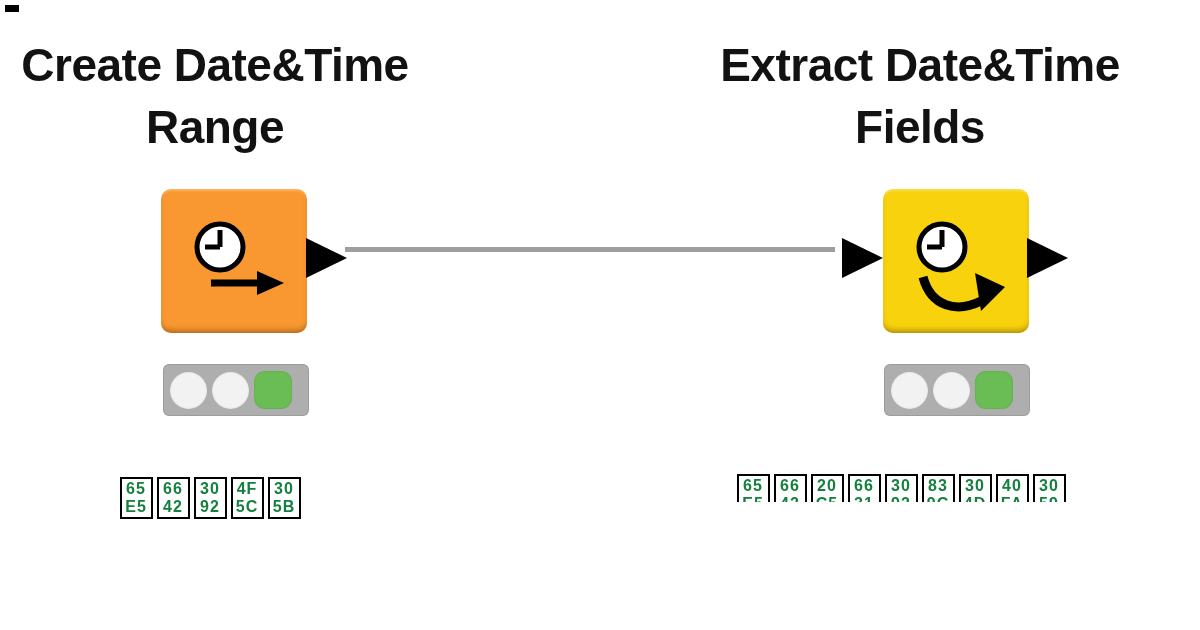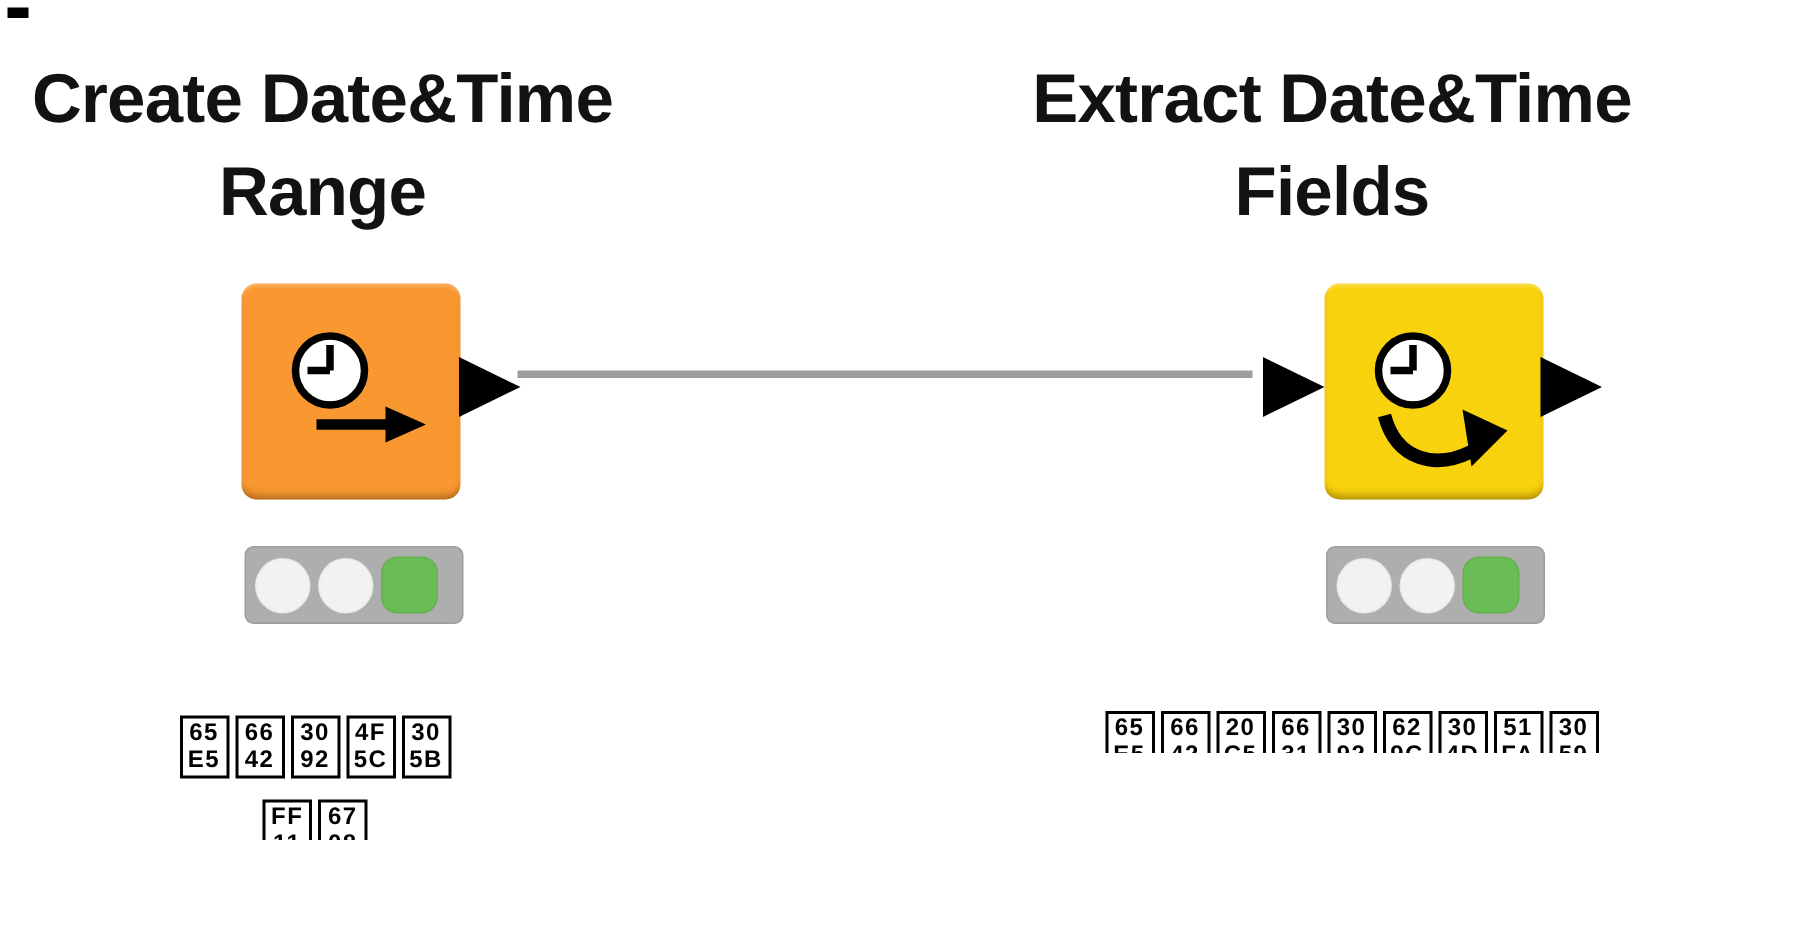--- a/index.html
+++ b/index.html
@@ -47,21 +47,21 @@
   
   .node-label{position:absolute;overflow:hidden;}
   .tofu-line{height:56px;display:flex;justify-content:center;align-items:center;}
   .tofu{
     width:33px;height:42px;margin:0 2px;border:2px solid #000;box-sizing:border-box;
     display:inline-flex;flex-direction:column;justify-content:center;align-items:center;
     flex:0 0 auto;background:#fff;
   }
   .tofu .r{
     font-family:"Liberation Sans","DejaVu Sans",sans-serif;
-    font-size:16px;line-height:18px;font-weight:600;letter-spacing:1px;color:#000000;
+    font-size:16px;line-height:18px;font-weight:600;letter-spacing:1px;color:#15803d;
     white-space:nowrap;
   }
 
   
   .corner-artifact{position:absolute;left:5px;top:5px;width:14px;height:7px;background:#000;}
 </style>
 </head>
 <body>
 
 <div class="corner-artifact"></div>
@@ -105,33 +105,23 @@
       </span>
       <span class="tofu">
         <span class="r">4F</span>
         <span class="r">5C</span>
       </span>
       <span class="tofu">
         <span class="r">30</span>
         <span class="r">5B</span>
       </span>
     </div>
-    <div class="tofu-line">
-      <span class="tofu">
-        <span class="r">FF</span>
-        <span class="r">11</span>
-      </span>
-      <span class="tofu">
-        <span class="r">67</span>
-        <span class="r">08</span>
-      </span>
-    </div>
   </div>
 
-<div class="node-title" style="left:648px;">Extract Date&amp;Time
+<div class="node-title" style="left:680px;">Extract Date&amp;Time
 Fields</div>
 
 <div class="port" style="left:842px;top:238px;"></div>
 
 <div class="node-body" style="left: 883px; background: rgb(248, 210, 13);">
   <svg class="node-icon" width="110" height="104" viewBox="0 0 110 104">
     <circle cx="33" cy="30" r="23" fill="#ffffff" stroke="#000000" stroke-width="5"></circle>
     <line x1="33" y1="30" x2="33" y2="13" stroke="#000000" stroke-width="5"></line>
     <line x1="33" y1="30" x2="18" y2="30" stroke="#000000" stroke-width="5"></line>
     <path d="M 14,60 C 22,90 48,96 72,84" fill="none" stroke="#000000" stroke-width="9"></path>
@@ -163,29 +153,29 @@
       </span>
       <span class="tofu">
         <span class="r">66</span>
         <span class="r">31</span>
       </span>
       <span class="tofu">
         <span class="r">30</span>
         <span class="r">92</span>
       </span>
       <span class="tofu">
-        <span class="r">62</span>
+        <span class="r">83</span>
         <span class="r">9C</span>
       </span>
       <span class="tofu">
         <span class="r">30</span>
         <span class="r">4D</span>
       </span>
       <span class="tofu">
-        <span class="r">51</span>
+        <span class="r">40</span>
         <span class="r">FA</span>
       </span>
       <span class="tofu">
         <span class="r">30</span>
         <span class="r">59</span>
       </span>
     </div>
   </div>
 
 </body></html>

